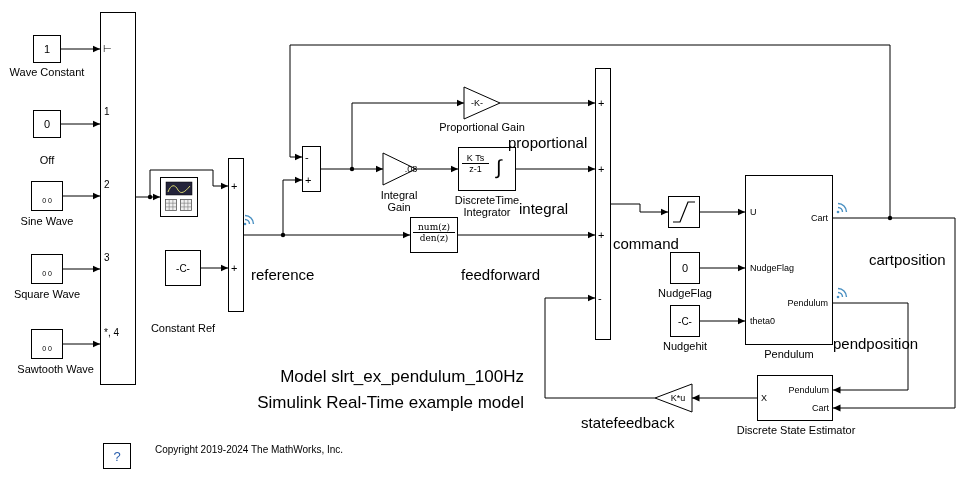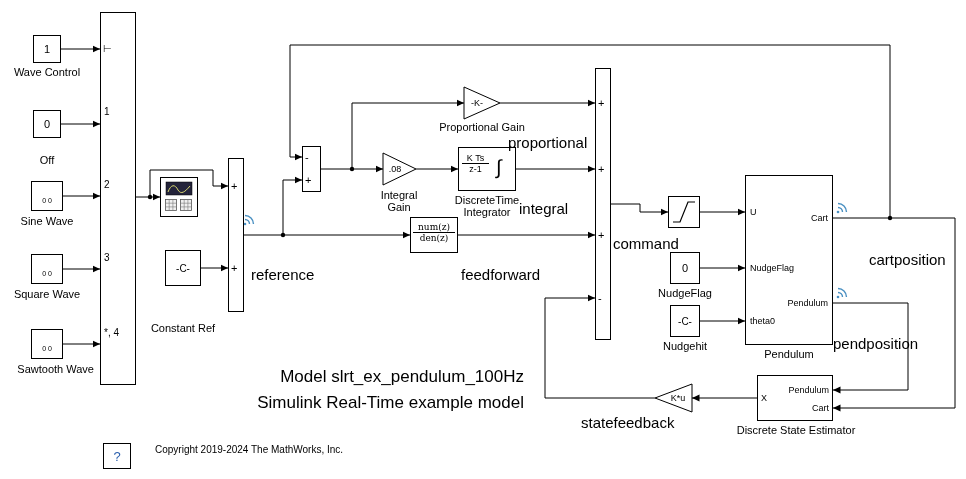--- a/index.html
+++ b/index.html
@@ -121,21 +121,21 @@
     <g transform="translate(836,286)" stroke="#4a90c2" stroke-width="1.4" fill="none">
       <circle cx="2" cy="11" r="1.3" fill="#4a90c2" stroke="none"></circle>
       <path d="M2,6.5 A4.5,4.5 0 0 1 6.5,11"></path>
       <path d="M2,2.5 A8.5,8.5 0 0 1 10.5,11"></path>
     </g>
   </svg>
 
   <div class="block ctr" style="left:33px;top:35px;width:28px;height:28px;font-size:11px;">
     <span>1</span>
   </div>
-  <div class="lbl" style="left:4px;top:66px;width:86px;">Wave Control</div>
+  <div class="lbl" style="left:4px;top:66px;width:86px;">Wave Constant</div>
 
   <div class="block ctr" style="left:33px;top:110px;width:28px;height:28px;font-size:11px;">
     <span>0</span>
   </div>
   <div class="lbl" style="left:4px;top:154px;width:86px;">Off</div>
 
   <div class="block" style="left:31px;top:181px;width:32px;height:30px;"></div>
   <div class="cap" style="left:31px;top:197px;width:32px;">0 0</div>
   <div class="lbl" style="left:0px;top:215px;width:94px;">Sine Wave</div>
 
@@ -162,21 +162,21 @@
   <div class="lbl" style="left:138px;top:289px;width:90px;margin-top:33px;">Constant Ref</div>
 
   <div class="block" style="left:228px;top:158px;width:16px;height:154px;"></div>
   <div class="sign" style="left:231px;top:186px;">+</div>
   <div class="sign" style="left:231px;top:268px;">+</div>
 
   <div class="block" style="left:302px;top:146px;width:19px;height:46px;"></div>
   <div class="sign" style="left:305px;top:157px;">-</div>
   <div class="sign" style="left:305px;top:180px;">+</div>
 
-  <div class="tritxt" style="left:384px;top:165px;width:22px;">.08</div>
+  <div class="tritxt" style="left:400px;top:165px;width:22px;">.08</div>
   <div class="lbl2" style="left:369px;top:189px;width:60px;">
     <div>Integral</div>
     <div>Gain</div>
   </div>
 
   <div class="tritxt" style="left:465px;top:99px;width:24px;">-K-</div>
   <div class="lbl" style="left:432px;top:121px;width:100px;">Proportional Gain</div>
 
   <div class="tritxt" style="left:666px;top:394px;width:24px;">K*u</div>
 

